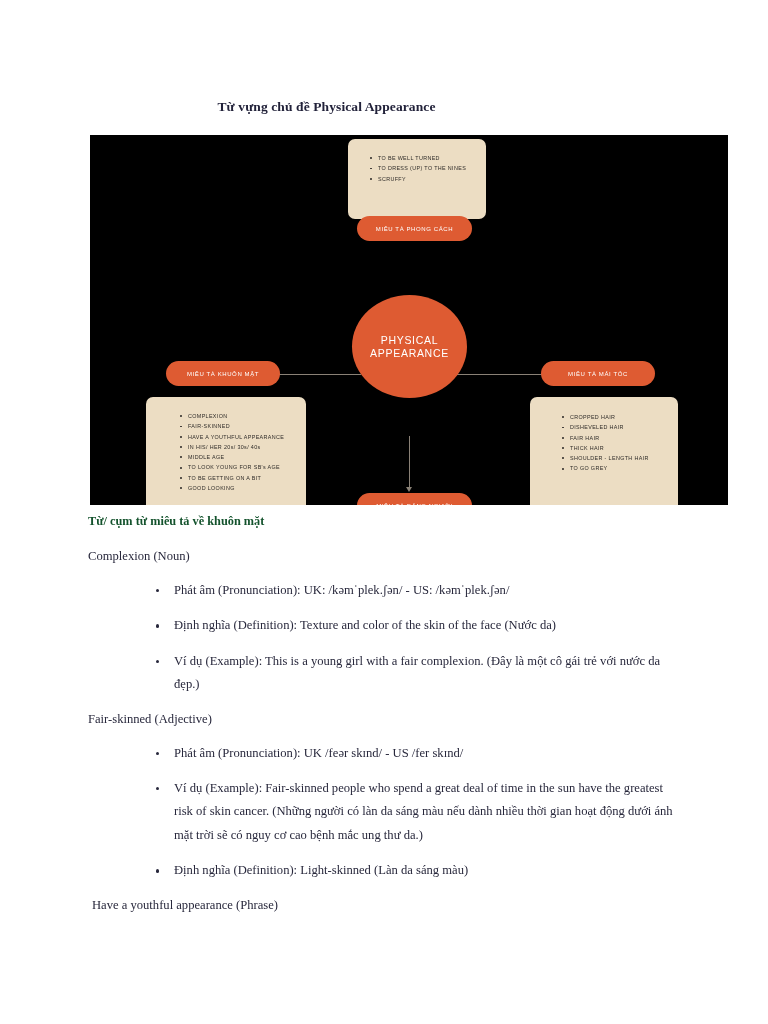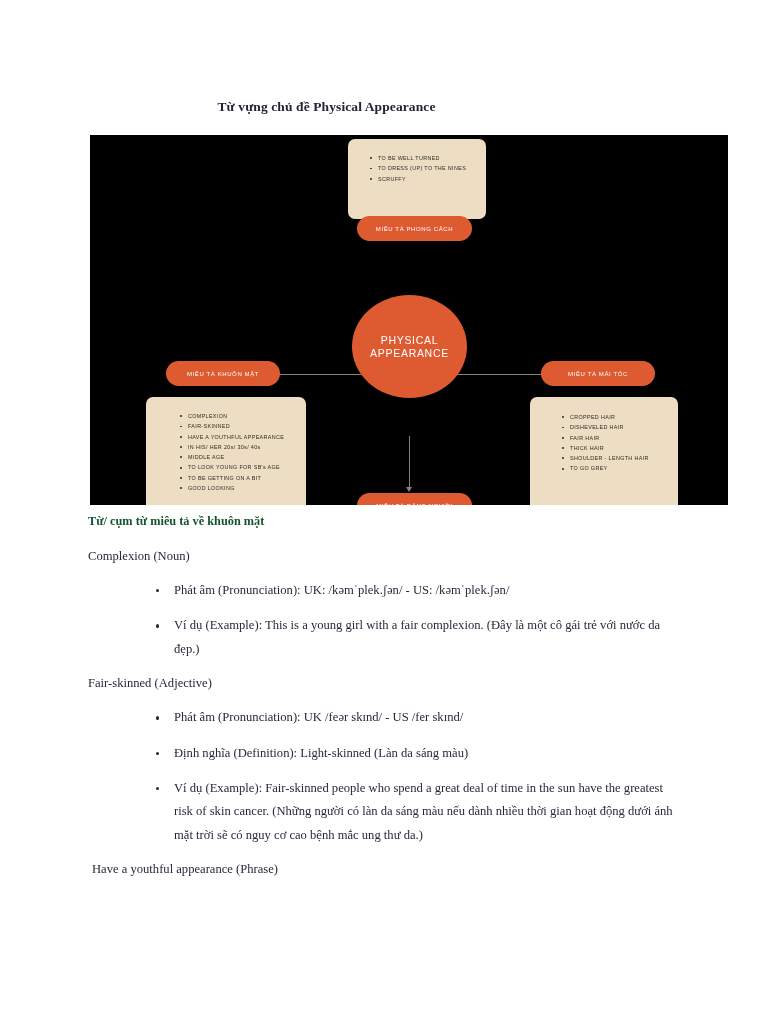--- a/index.html
+++ b/index.html
@@ -243,27 +243,28 @@
 
   </div>
 
   <div class="prose">
 
     <p class="sec-head">Từ/ cụm từ miêu tả về khuôn mặt</p>
 
     <p class="term">Complexion (Noun)</p>
     <ul class="bullets">
       <li>Phát âm (Pronunciation): UK: /kəmˈplek.ʃən/ - US: /kəmˈplek.ʃən/</li>
+      <li>Định nghĩa (Definition): Texture and color of the skin of the face (Nước da)</li>
       <li>Ví dụ (Example): This is a young girl with a fair complexion. (Đây là một cô gái trẻ với nước da đẹp.)</li>
     </ul>
 
     <p class="term">Fair-skinned (Adjective)</p>
     <ul class="bullets">
       <li>Phát âm (Pronunciation): UK /feər skɪnd/ - US /fer skɪnd/</li>
+      <li>Ví dụ (Example): Fair-skinned people who spend a great deal of time in the sun have the greatest risk of skin cancer. (Những người có làn da sáng màu nếu dành nhiều thời gian hoạt động dưới ánh mặt trời sẽ có nguy cơ cao bệnh mắc ung thư da.)</li>
       <li>Định nghĩa (Definition): Light-skinned (Làn da sáng màu)</li>
-      <li>Ví dụ (Example): Fair-skinned people who spend a great deal of time in the sun have the greatest risk of skin cancer. (Những người có làn da sáng màu nếu dành nhiều thời gian hoạt động dưới ánh mặt trời sẽ có nguy cơ cao bệnh mắc ung thư da.)</li>
     </ul>
 
     <p class="term indented">Have a youthful appearance (Phrase)</p>
 
   </div>
 
 </div>
 
 </body></html>

